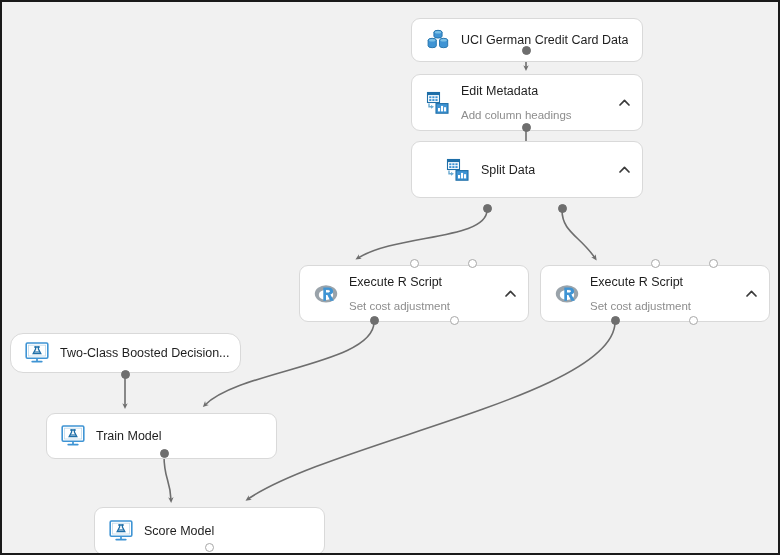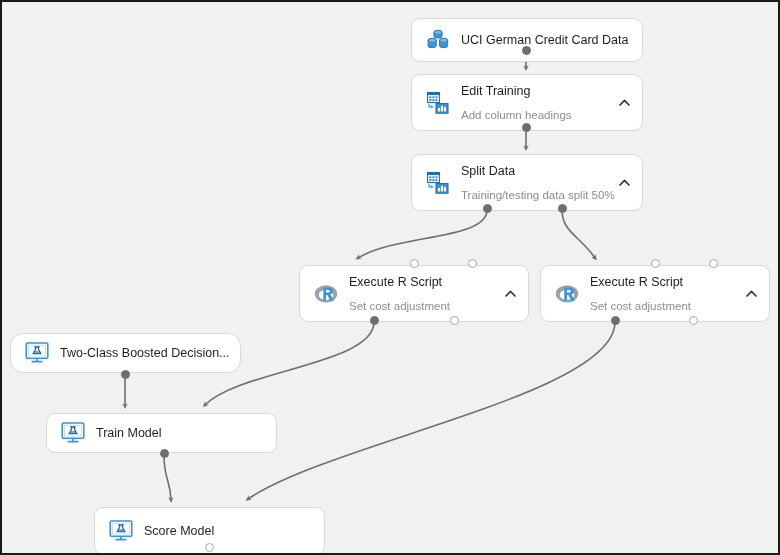--- a/index.html
+++ b/index.html
@@ -122,30 +122,30 @@
       <path d="M6.0,14.9 l3.0,1.9 l-3.0,1.9 z" fill="#6aa9d0"></path>
       <rect x="11.0" y="13.6" width="12" height="9.6" fill="#3f94d4" stroke="#1f6fa8" stroke-width="1.1"></rect>
       <g fill="#ffffff">
         <rect x="13.0" y="18.0" width="2.1" height="3.4"></rect>
         <rect x="16.0" y="15.9" width="2.1" height="5.5"></rect>
         <rect x="19.0" y="17.2" width="2.1" height="4.2"></rect>
       </g>
     </svg>
         </div>
         <div class="txt">
-          <div class="title">Edit Training</div>
+          <div class="title">Edit Metadata</div>
           <div class="sub">Add column headings</div>
         </div>
         <div class="chev">
           <svg viewBox="0 0 11 7" xmlns="http://www.w3.org/2000/svg">
             <path d="M1,6 L5.5,1.4 L10,6" fill="none" stroke="#3a3a3a" stroke-width="1.7" stroke-linecap="round" stroke-linejoin="round"></path>
           </svg>
         </div>
       </div>
-      <div class="node" style="left: 409px; top: 152px; width: 232px; height: 57px;">
+      <div class="node" style="left: 409px; top: 139px; width: 232px; height: 57px; padding-left: 20px;">
         <div class="ico">
           <svg viewBox="0 0 26 26" xmlns="http://www.w3.org/2000/svg">
       <rect x="2.5" y="2.5" width="12" height="10" fill="#ffffff" stroke="#1f6fa8" stroke-width="1.1"></rect>
       <rect x="2.5" y="2.5" width="12" height="2.6" fill="#1f6fa8"></rect>
       <g fill="#3f94d4">
         <rect x="4.2" y="6.3" width="2.2" height="1.9"></rect>
         <rect x="7.3" y="6.3" width="2.2" height="1.9"></rect>
         <rect x="10.4" y="6.3" width="2.2" height="1.9"></rect>
         <rect x="4.2" y="9.1" width="2.2" height="1.9"></rect>
         <rect x="7.3" y="9.1" width="2.2" height="1.9"></rect>
@@ -156,21 +156,20 @@
       <rect x="11.0" y="13.6" width="12" height="9.6" fill="#3f94d4" stroke="#1f6fa8" stroke-width="1.1"></rect>
       <g fill="#ffffff">
         <rect x="13.0" y="18.0" width="2.1" height="3.4"></rect>
         <rect x="16.0" y="15.9" width="2.1" height="5.5"></rect>
         <rect x="19.0" y="17.2" width="2.1" height="4.2"></rect>
       </g>
     </svg>
         </div>
         <div class="txt">
           <div class="title">Split Data</div>
-          <div class="sub">Training/testing data split 50%</div>
         </div>
         <div class="chev">
           <svg viewBox="0 0 11 7" xmlns="http://www.w3.org/2000/svg">
             <path d="M1,6 L5.5,1.4 L10,6" fill="none" stroke="#3a3a3a" stroke-width="1.7" stroke-linecap="round" stroke-linejoin="round"></path>
           </svg>
         </div>
       </div>
       <div class="node" style="left: 297px; top: 263px; width: 230px; height: 57px;">
         <div class="ico">
           <svg viewBox="0 0 26 26" xmlns="http://www.w3.org/2000/svg">
@@ -222,21 +221,21 @@
     </g>
     <path d="M10.2,12.0 h5.6" stroke="#1f6fa8" stroke-width="1.2"></path>
     <path d="M13,18.2 v3.0" stroke="#3f94d4" stroke-width="1.7"></path>
     <path d="M8.3,21.6 h9.4" stroke="#3f94d4" stroke-width="1.9" stroke-linecap="round"></path>
   </svg>
         </div>
         <div class="txt">
           <div class="title">Two-Class Boosted Decision...</div>
         </div>
       </div>
-      <div class="node" style="left: 44px; top: 411px; width: 231px; height: 40px;">
+      <div class="node" style="left: 44px; top: 411px; width: 231px; height: 46px;">
         <div class="ico">
           <svg viewBox="0 0 26 26" xmlns="http://www.w3.org/2000/svg">
     <rect x="2.2" y="3.0" width="21.6" height="15.2" rx="1.2" fill="#ffffff" stroke="#3f94d4" stroke-width="1.6"></rect>
     <rect x="4.4" y="5.2" width="17.2" height="10.8" fill="#ffffff" stroke="#bfd9ea" stroke-width="0.8"></rect>
     <g stroke="#1f6fa8" stroke-width="1.3" fill="none" stroke-linecap="round">
       <path d="M10.7,7.0 h4.6"></path>
       <path d="M11.6,7.0 v2.1 l-2.4,4.6 h7.6 l-2.4,-4.6 v-2.1"></path>
     </g>
     <path d="M10.2,12.0 h5.6" stroke="#1f6fa8" stroke-width="1.2"></path>
     <path d="M13,18.2 v3.0" stroke="#3f94d4" stroke-width="1.7"></path>

